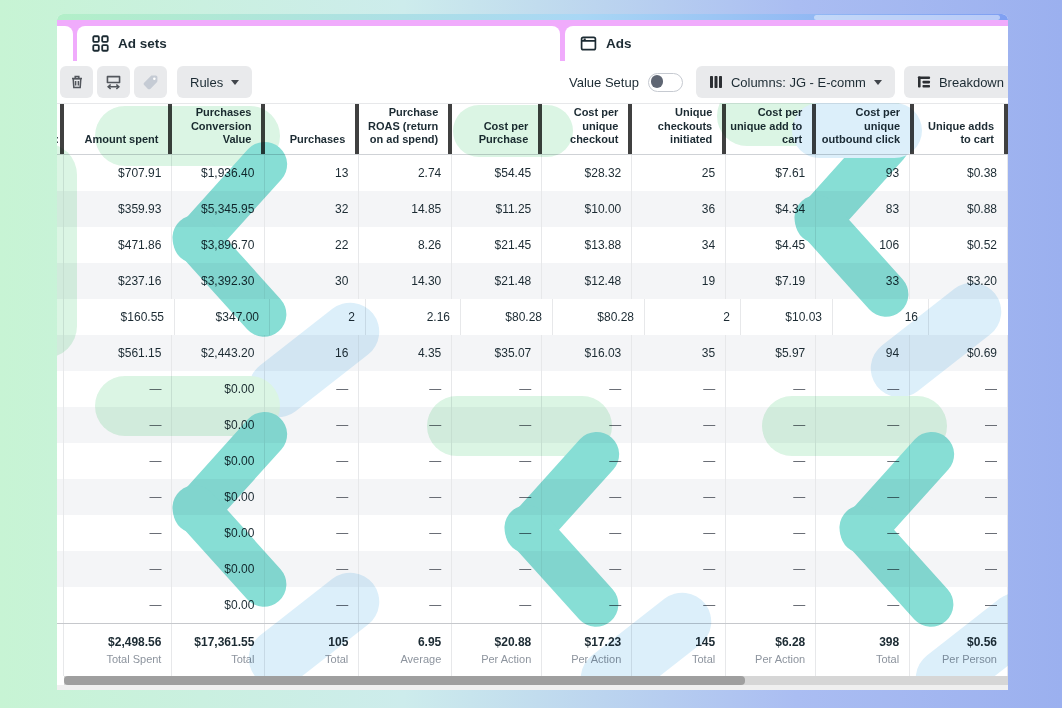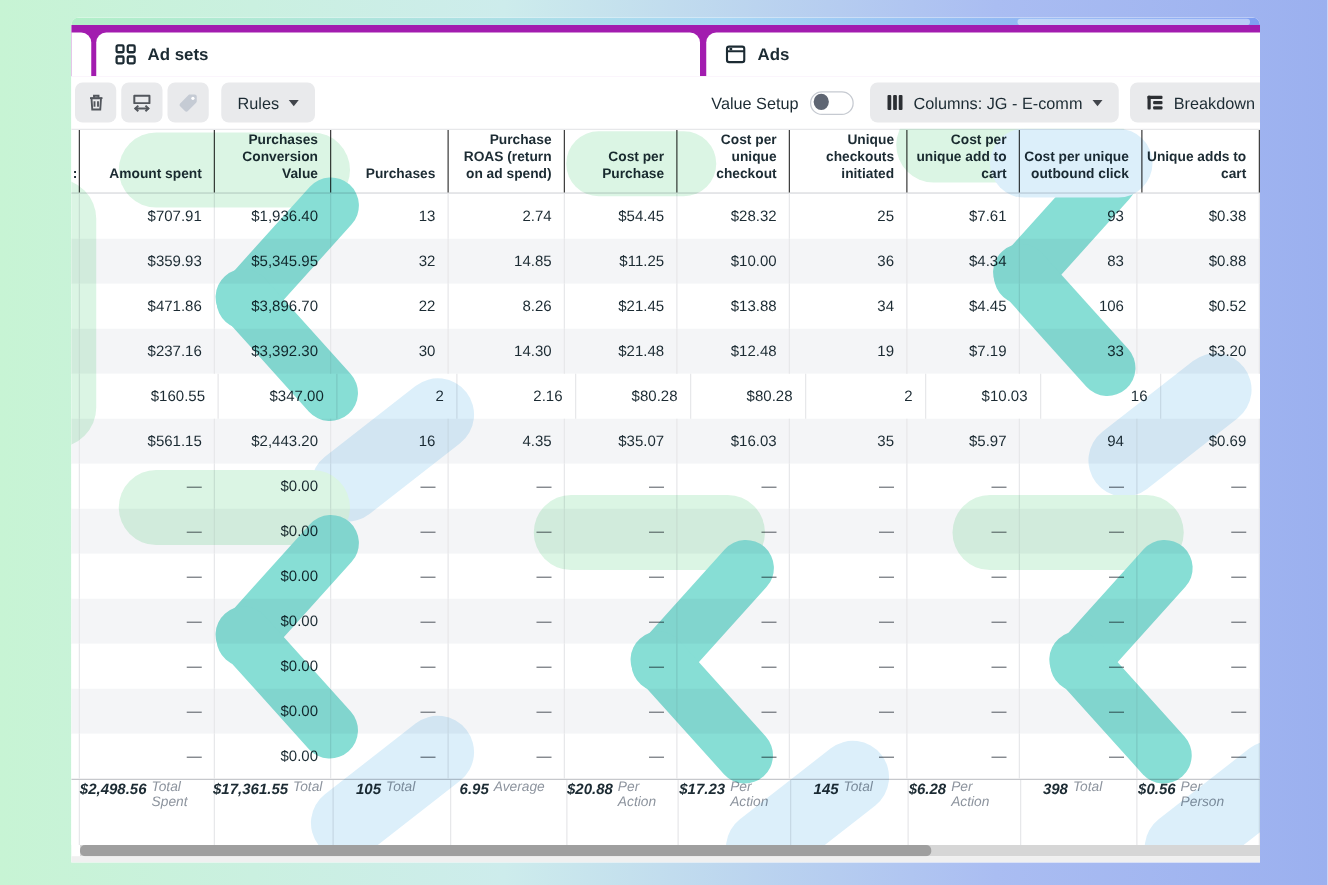--- a/index.html
+++ b/index.html
@@ -7,21 +7,21 @@
        font-family:"Liberation Sans", sans-serif;
        background:linear-gradient(90deg,#c7f4d4 0%,#cdecec 38%,#aabdf2 75%,#9bb0ef 100%);}
   .content{position:absolute;left:57px;top:14px;width:951px;height:676px;
            background:#fff;overflow:hidden;border-radius:6px 6px 0 0;}
   
   .grad-strip{position:absolute;left:0;top:0;width:100%;height:6px;
               background:linear-gradient(90deg,#b2efc8 0%,#a9d7f5 55%,#7f9ff2 100%);}
   .grad-pill{position:absolute;right:8px;top:1px;width:186px;height:5px;border-radius:3px;
              background:rgba(255,255,255,0.45);}
   
-  .tabs-row{position:absolute;left:0;top:6px;width:100%;height:41px;background:#a21caf;}
+  .tabs-row{position:absolute;left:0;top:6px;width:100%;height:41px;background:#f0abfc;}
   .tab-sliver{position:absolute;left:0;top:6px;width:16px;height:35px;background:#fff;border-radius:0 8px 0 0;}
   .tab{position:absolute;top:6px;height:35px;background:#fff;border-radius:8px 8px 0 0;
        display:flex;align-items:center;gap:9px;padding-left:15px;box-sizing:border-box;
        font-size:13.5px;font-weight:bold;color:#1c2b33;}
   .tab-adsets{left:20px;width:483px;}
   .tab-ads{left:508px;width:470px;}
   
   .toolbar{position:absolute;left:0;top:47px;width:100%;height:42px;background:#fff;}
   .tb-left{position:absolute;left:3px;top:5px;display:flex;align-items:center;gap:4px;}
   .tb-right{position:absolute;left:512px;top:5px;display:flex;align-items:center;gap:9px;white-space:nowrap;}
@@ -35,30 +35,30 @@
          border-top:5px solid #41454b;}
   .vs-label{font-size:13px;color:#1c2b33;}
   .toggle{width:35px;height:19px;border-radius:10px;background:#fff;border:1.5px solid #c6cad1;
           position:relative;box-sizing:border-box;cursor:pointer;}
   .knob{position:absolute;left:2px;top:1.5px;width:12.5px;height:12.5px;border-radius:50%;background:#5f6673;}
   
   .table{position:absolute;left:0;top:89px;width:100%;}
   .header-row{display:flex;height:52px;background:#fff;border-bottom:1px solid #cfd2d6;border-top:1px solid #e7e8ea;box-sizing:border-box;}
   .hcell{display:flex;align-items:flex-end;justify-content:flex-end;text-align:right;
          font-weight:bold;font-size:11px;line-height:1.25;color:#1c2b33;
-         padding:4px 10px 7px 3px;border-right:1px solid #404040;box-sizing:border-box;}
+         padding:4px 10px 7px 3px;border-right:4px solid #404040;box-sizing:border-box;}
   .brow{display:flex;height:36px;background:#fff;}
   .brow.alt{background:#f4f5f7;}
   .bcell{display:flex;align-items:center;justify-content:flex-end;
          padding-right:10px;font-size:12px;color:#1c2b33;
          border-right:1px solid #e7e8ea;box-sizing:border-box;}
   .bcell.dash{color:#565b63;}
   .frow{display:flex;height:53px;border-top:1px solid #c6c8cc;background:#fff;box-sizing:border-box;}
-  .fcell{display:flex;flex-direction:row;align-items:flex-start;justify-content:center;gap:4px;
-         padding-right:10px;border-right:1px solid #e7e8ea;box-sizing:border-box;font-style:italic;}
+  .fcell{display:flex;flex-direction:column;align-items:flex-end;justify-content:center;gap:4px;
+         padding-right:10px;border-right:1px solid #e7e8ea;box-sizing:border-box;}
   .fval{font-size:12px;font-weight:bold;color:#1c2b33;}
   .flab{font-size:11px;color:#8d949e;}
   .sliver{padding:0 1px 7px 0;overflow:hidden;}
   
   .hscroll{position:absolute;left:7px;top:662px;width:944px;height:9px;background:#d6d6d6;}
   .hthumb{position:absolute;left:0;top:0;width:681px;height:9px;background:#9f9f9f;border-radius:4px;cursor:grab;}
   .bottom-strip{position:absolute;left:0;top:671px;width:100%;height:5px;background:#f0f0f0;}
   
   .watermark{position:absolute;left:0;top:89px;width:951px;height:573px;overflow:hidden;
              pointer-events:none;mix-blend-mode:multiply;opacity:0.55;}

